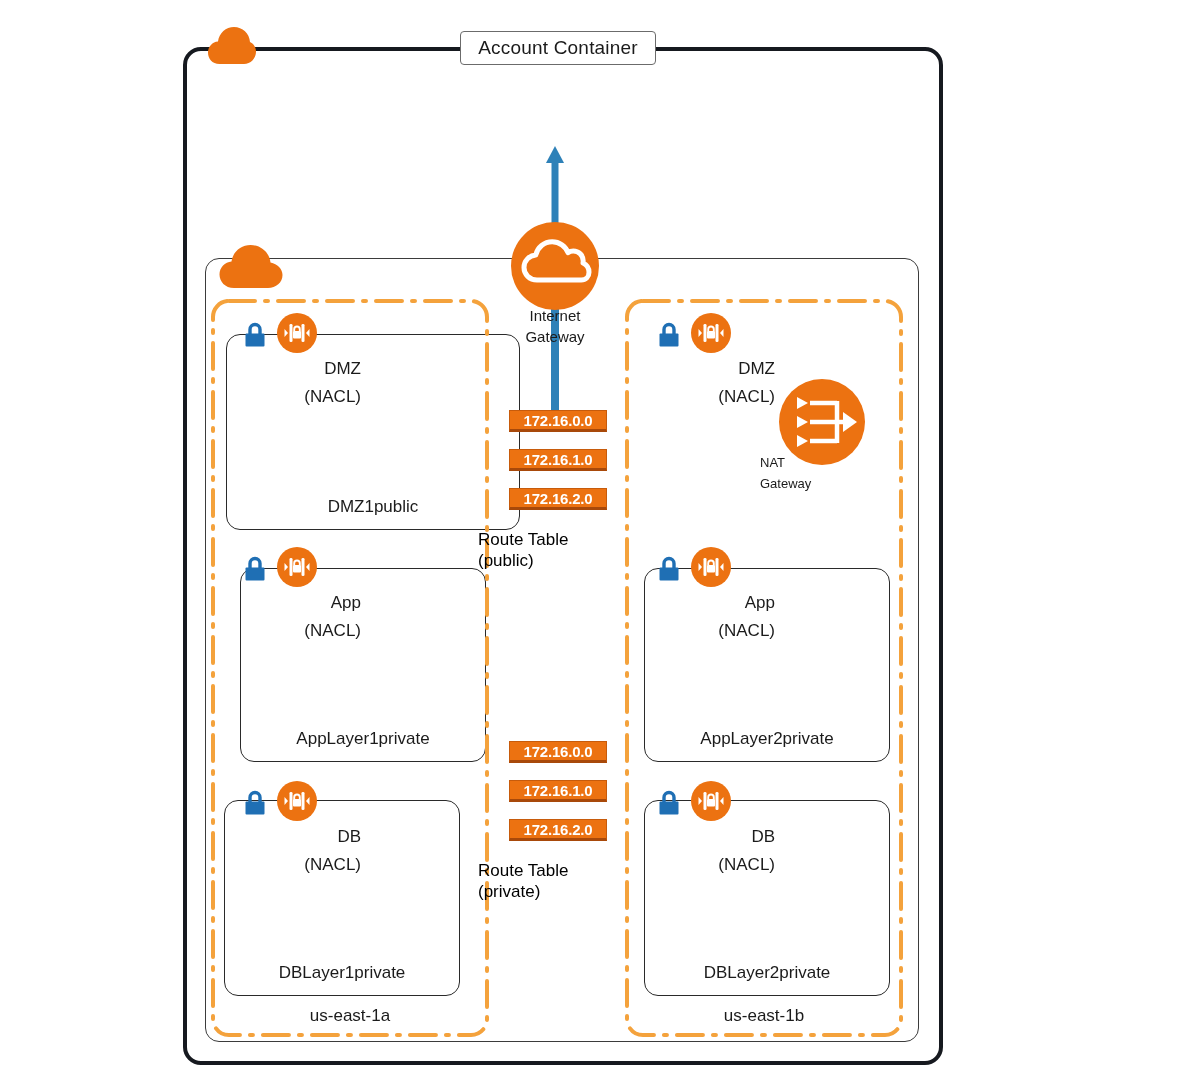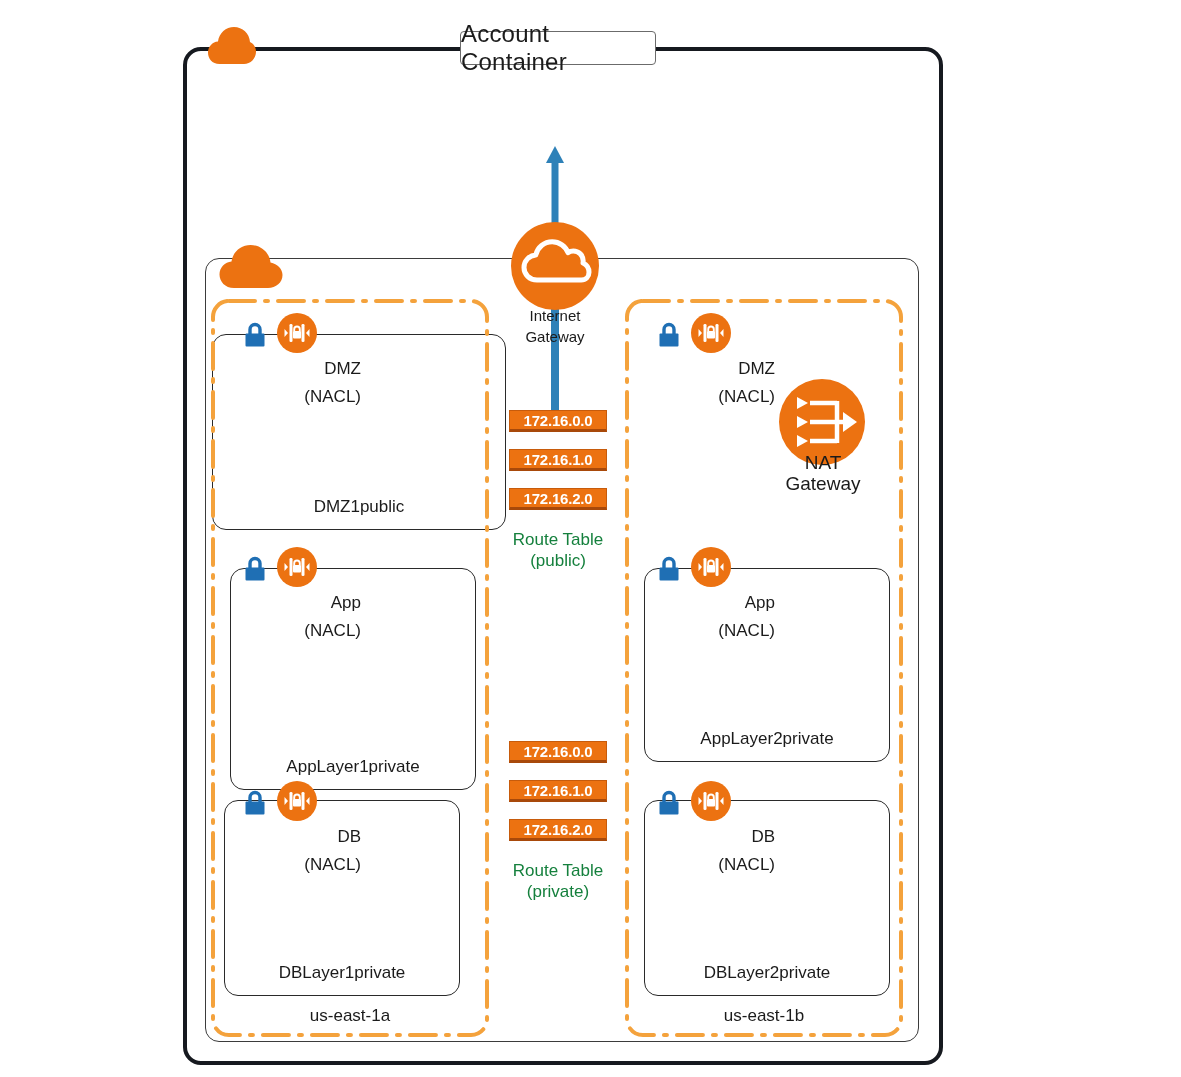--- a/index.html
+++ b/index.html
@@ -22,21 +22,21 @@
     border-radius: 18px;
     background: #ffffff;
   }
   .account-title {
     left: 460px; top: 31px;
     width: 196px; height: 34px;
     border: 1.5px solid #6b6b6b;
     border-radius: 4px;
     background: #ffffff;
     display: flex; align-items: center; justify-content: center;
-    font-size: 24px; color: #1b1b1b;
+    font-size: 19px; color: #1b1b1b;
     letter-spacing: .2px;
     z-index: 40;
   }
   
   .title-mask {
     left: 462px; top: 33px; width: 192px; height: 30px;
     background: #fff; z-index: 39;
   }
 
   
@@ -122,40 +122,40 @@
   .igw-stem  { left: 551px; top: 300px; width: 8px; height: 110px;
                background: #2e81b8; z-index: 20; }
 
   
   .nat-circle {
     left: 779px; top: 379px; width: 86px; height: 86px;
     border-radius: 50%; background: #ec7211; z-index: 25;
   }
   .nat-label {
     left: 760px; top: 452px; width: 126px;
-    text-align: center; font-size: 19px; line-height: 21px;
+    font-size: 13px; line-height: 21px;
     color: #1b1b1b; white-space: pre-line; z-index: 25;
   }
 
   
   .rt { width: 98px; z-index: 28; }
   .rt-row {
     width: 98px; height: 22px;
     background: #ec7211;
     border: 1px solid #c75b0b;
     border-bottom: 3px solid #a8490a;
     color: #ffffff;
     font-size: 15px; font-weight: bold;
     display: flex; align-items: center; justify-content: center;
     margin-bottom: 17px;
     letter-spacing: -.2px;
   }
   .rt-label {
-    width: 160px; margin-left: -31px; text-align: center;
-    font-size: 17px; line-height: 21px; color: #15803d;
+    width: 160px; margin-left: -31px; 
+    font-size: 17px; line-height: 21px; color: #000000;
     white-space: pre-line; padding-top: 2px;
   }
   .rt-public  { left: 509px; top: 410px; }
   .rt-private { left: 509px; top: 741px; }
 </style>
 </head>
 <body>
 
 <div id="stage">
 
@@ -183,24 +183,24 @@
     <rect x="627" y="301" width="274" height="734" rx="16" ry="16" fill="none" stroke="#f4a23c" stroke-width="4" stroke-dasharray="26 10 3 10" stroke-linecap="round"></rect>
   </svg>
 
   <div class="abs az-box az-left">
     <span class="az-label">us-east-1a</span>
   </div>
   <div class="abs az-box az-right">
     <span class="az-label">us-east-1b</span>
   </div>
 
-  <div class="abs subnet" style="left:212px;top:334px;width:294px;height:196px">
+  <div class="abs subnet" style="left:226px;top:334px;width:294px;height:196px">
     <span class="subnet-label">DMZ1public</span>
   </div>
-  <div class="abs subnet" style="left:230px;top:568px;width:246px;height:222px">
+  <div class="abs subnet" style="left:240px;top:568px;width:246px;height:194px">
     <span class="subnet-label">AppLayer1private</span>
   </div>
   <div class="abs subnet" style="left:224px;top:800px;width:236px;height:196px">
     <span class="subnet-label">DBLayer1private</span>
   </div>
 
   <div class="abs subnet" style="left:644px;top:568px;width:246px;height:194px">
     <span class="subnet-label">AppLayer2private</span>
   </div>
   <div class="abs subnet" style="left:644px;top:800px;width:246px;height:196px">

